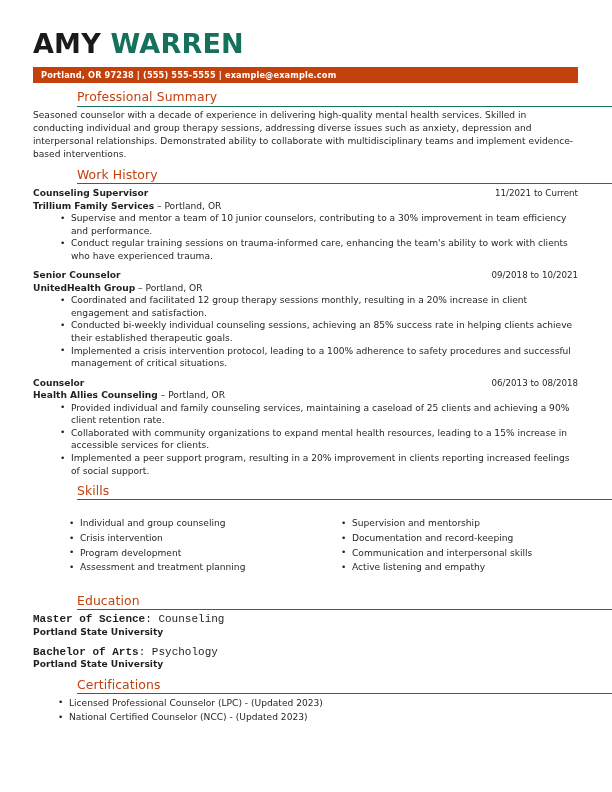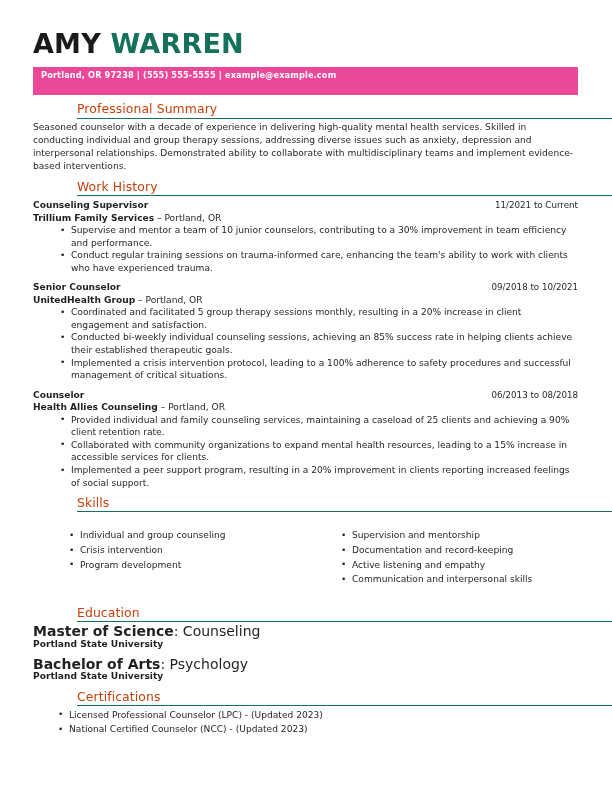--- a/index.html
+++ b/index.html
@@ -29,30 +29,30 @@
     font-weight: bold;
     letter-spacing: 0.2px;
     line-height: 1.05;
     margin: 4px 0 0 0;
     white-space: nowrap;
   }
   .name .first { color: #1a1a1a; }
   .name .last  { color: #15715c; }
 
   .contact-bar {
-    background: #ec4899;
+    background: #c2410c;
     color: #ffffff;
     font-size: 8.2px;
     font-weight: bold;
     letter-spacing: 0.15px;
     padding: 4px 0 4px 8px;
     margin-top: 9px;
     width: 545px;
     box-sizing: border-box;
-    height: 28px;
+    height: 16px;
     line-height: 8px;
     white-space: nowrap;
     overflow: hidden;
   }
 
   
   .section { margin-top: 7px; }
   .section-title {
     font-size: 12.4px;
     font-weight: normal;
@@ -152,22 +152,23 @@
     position: absolute;
     left: 1px;
     top: -0.5px;
     font-size: 9px;
   }
 
   
   .edu-item { margin-top: 1px; }
   .edu-item + .edu-item { margin-top: 8px; }
   .edu-line {
-    font-size: 14px;
-    line-height: 12.4px;
+    font-size: 11px;
+    line-height: 12.4px;
+    font-family: Liberation Mono, monospace;
   }
   .edu-line .degree { font-weight: bold; }
   .edu-line .field  { font-weight: normal; }
   .edu-school {
     font-size: 9.1px;
     font-weight: bold;
     line-height: 12.4px;
   }
 
   
@@ -226,21 +227,21 @@
         </ul>
       </div>
 
       <div class="job">
         <div class="job-row">
           <span class="job-title">Senior Counselor</span>
           <span class="job-dates">09/2018 to 10/2021</span>
         </div>
         <div class="job-company"><span class="org">UnitedHealth Group</span><span class="loc"> – Portland, OR</span></div>
         <ul class="bullets">
-          <li>Coordinated and facilitated 5 group therapy sessions monthly, resulting in a 20% increase in client engagement and satisfaction.</li>
+          <li>Coordinated and facilitated 12 group therapy sessions monthly, resulting in a 20% increase in client engagement and satisfaction.</li>
           <li>Conducted bi-weekly individual counseling sessions, achieving an 85% success rate in helping clients achieve their established therapeutic goals.</li>
           <li>Implemented a crisis intervention protocol, leading to a 100% adherence to safety procedures and successful management of critical situations.</li>
         </ul>
       </div>
 
       <div class="job">
         <div class="job-row">
           <span class="job-title">Counselor</span>
           <span class="job-dates">06/2013 to 08/2018</span>
         </div>
@@ -257,28 +258,29 @@
 
   <div class="section">
     <div class="section-title">Skills</div>
     <div class="section-body">
       <div class="skills-wrap">
         <div class="skills-col">
           <ul>
             <li>Individual and group counseling</li>
             <li>Crisis intervention</li>
             <li>Program development</li>
+            <li>Assessment and treatment planning</li>
           </ul>
         </div>
         <div class="skills-col">
           <ul>
             <li>Supervision and mentorship</li>
             <li>Documentation and record-keeping</li>
+            <li>Communication and interpersonal skills</li>
             <li>Active listening and empathy</li>
-            <li>Communication and interpersonal skills</li>
           </ul>
         </div>
       </div>
     </div>
   </div>
 
   <div class="section">
     <div class="section-title">Education</div>
     <div class="section-body">
 

